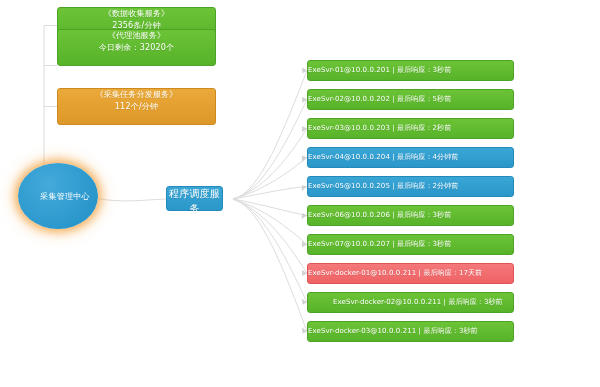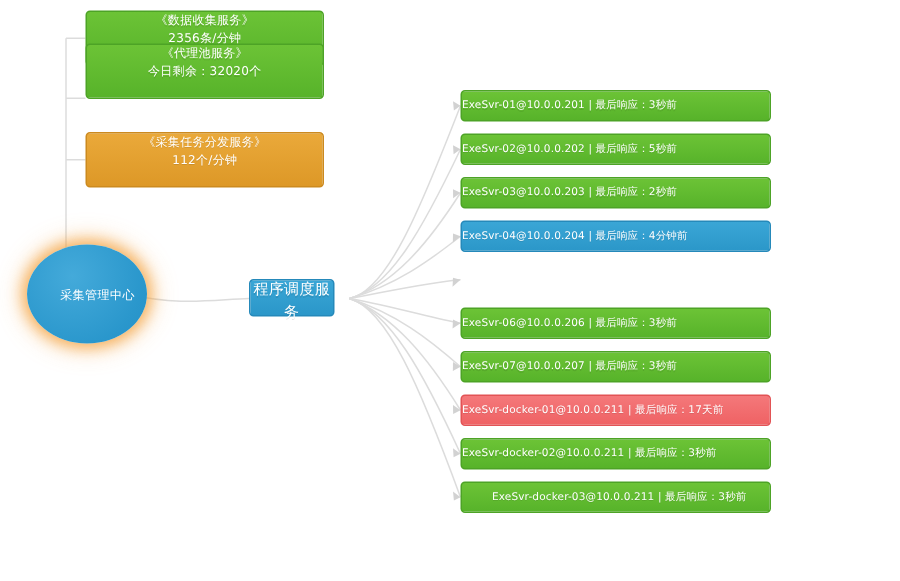--- a/index.html
+++ b/index.html
@@ -128,22 +128,22 @@
     border: 1px solid #e25355;
   }
   #srv-0 { top: 60px; }
   #srv-1 { top: 89px; }
   #srv-2 { top: 118px; }
   #srv-3 { top: 147px; }
   #srv-4 { top: 176px; }
   #srv-5 { top: 205px; }
   #srv-6 { top: 234px; }
   #srv-7 { top: 263px; }
-  #srv-8 { top: 292px; }
-  #srv-9 { top: 321px; padding-left: 20px; }
+  #srv-8 { top: 292px; padding-left: 25px; }
+  #srv-9 { top: 321px; }
 </style>
 </head>
 <body>
 
 <div id="topology">
 
   <svg class="edges" viewBox="0 0 600 387" width="600" height="387">
     <g fill="none" stroke="#dcdcdc" stroke-width="1">
 
       <path d="M44,196 L44,25.5"></path>
@@ -206,20 +206,23 @@
   </div>
   <div class="node srv green" id="srv-1">
     <span>ExeSvr-02@10.0.0.202 | 最后响应：5秒前</span>
   </div>
   <div class="node srv green" id="srv-2">
     <span>ExeSvr-03@10.0.0.203 | 最后响应：2秒前</span>
   </div>
   <div class="node srv blue" id="srv-3">
     <span>ExeSvr-04@10.0.0.204 | 最后响应：4分钟前</span>
   </div>
+  <div class="node srv blue" id="srv-4">
+    <span>ExeSvr-05@10.0.0.205 | 最后响应：2分钟前</span>
+  </div>
   <div class="node srv green" id="srv-5">
     <span>ExeSvr-06@10.0.0.206 | 最后响应：3秒前</span>
   </div>
   <div class="node srv green" id="srv-6">
     <span>ExeSvr-07@10.0.0.207 | 最后响应：3秒前</span>
   </div>
   <div class="node srv red" id="srv-7">
     <span>ExeSvr-docker-01@10.0.0.211 | 最后响应：17天前</span>
   </div>
   <div class="node srv green" id="srv-8">

